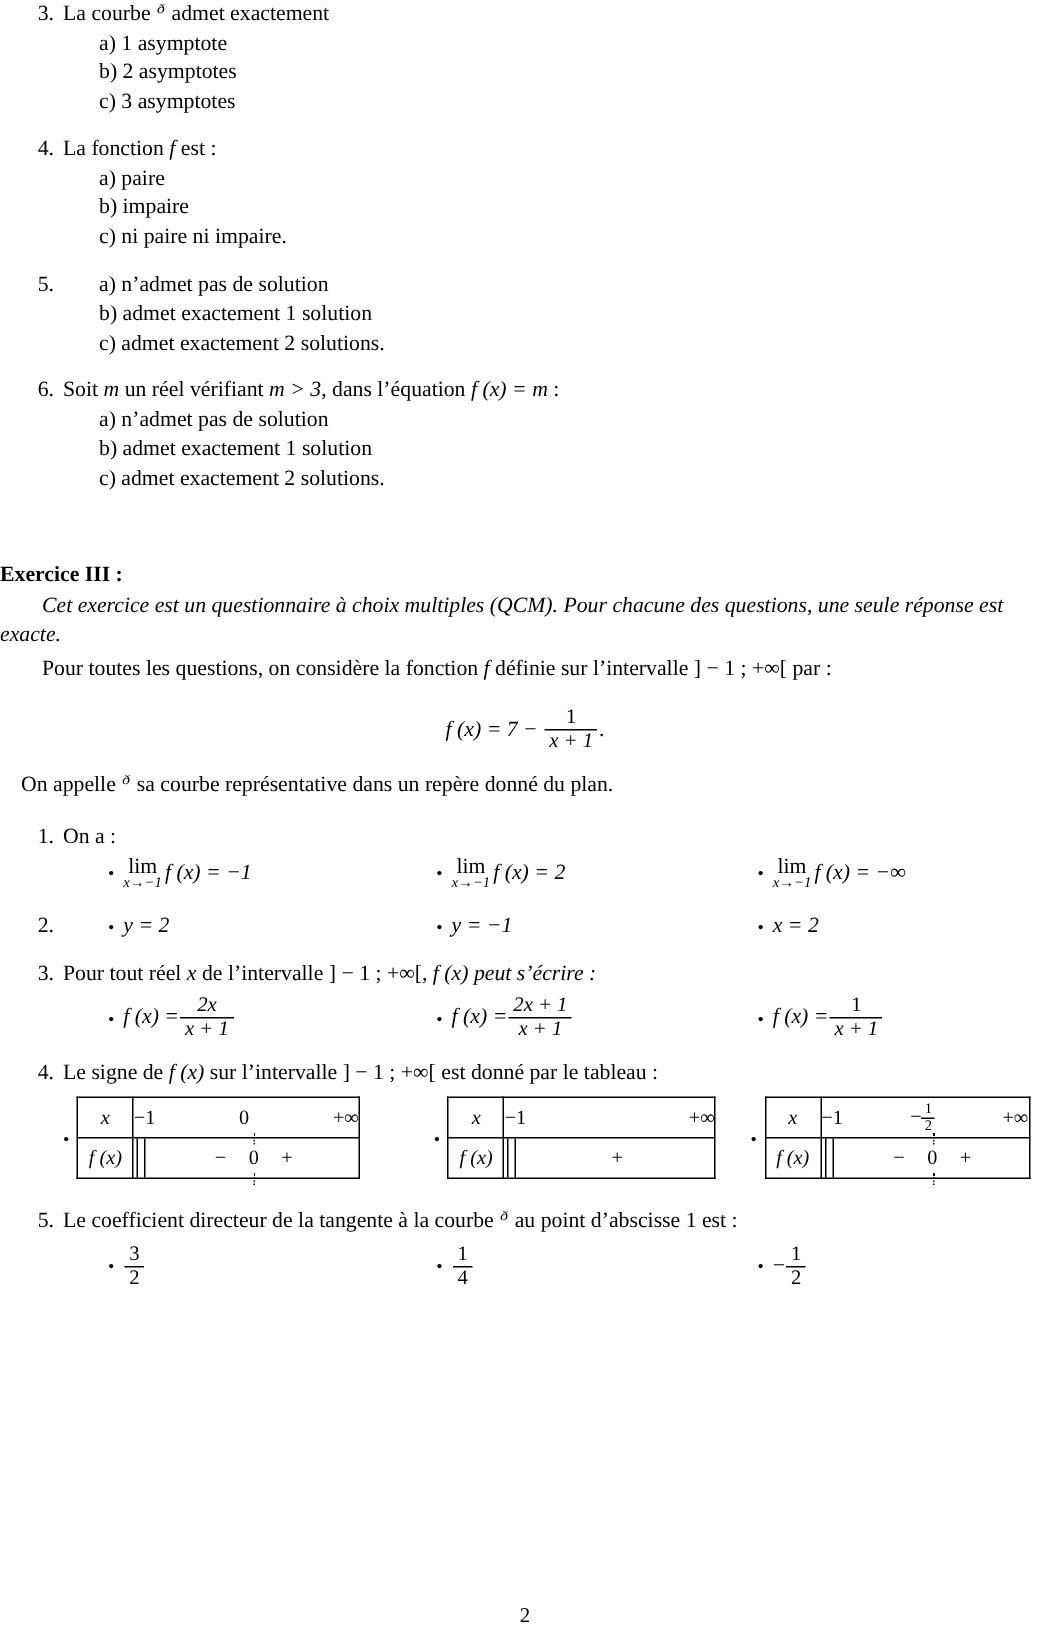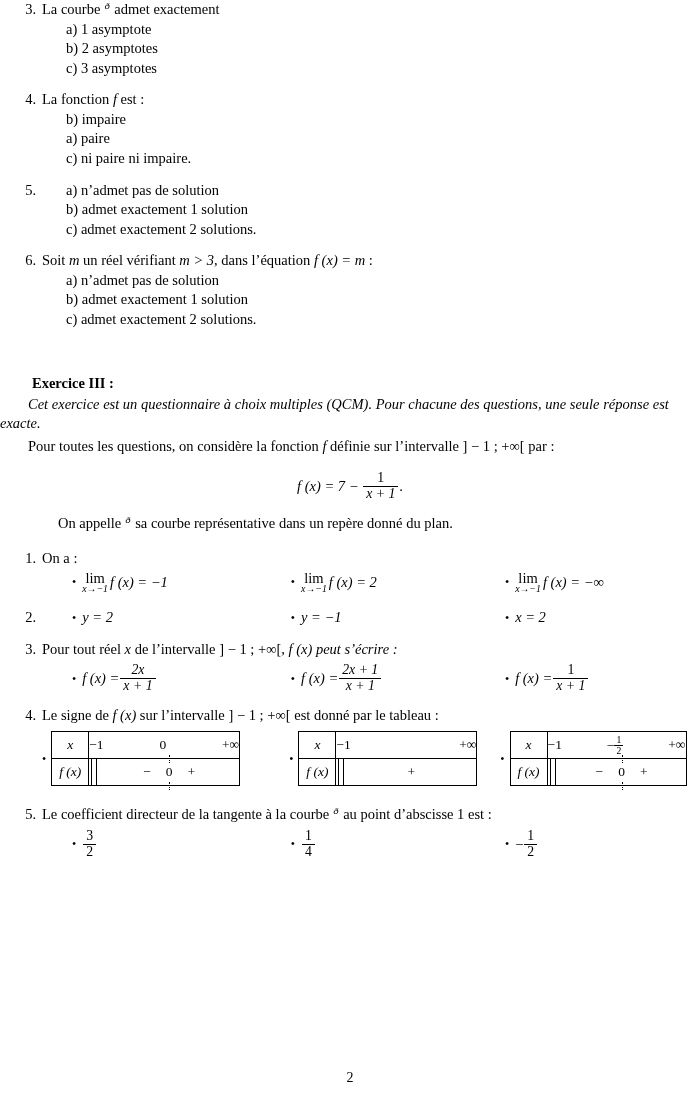--- a/index.html
+++ b/index.html
@@ -114,41 +114,39 @@
     flex: 0 0 auto;
   }
   .c1 { width: 260px; padding-left: 30px; }
   .c2 { width: 225px; }
   .c3 { width: 205px; }
 
   
   .ex-title {
     font-weight: bold;
     margin: 0 0 1px 0;
-    padding-left: 32px;
   }
   .ex-note {
     font-style: italic;
     margin: 0;
     text-indent: 28px;
     line-height: 1.32;
     font-family: Liberation Serif, serif;
   }
   .ex-intro {
     margin: 4px 0 0 0;
     text-indent: 28px;
   }
   .display-eq {
     text-align: center;
     margin: 14px 0 12px 0;
   }
   .ex-curve {
     margin: 0 0 0 0;
     text-indent: 14px;
-    padding-left: 44px;
   }
 
   
   .tables-row {
     display: flex;
     margin-top: 6px;
   }
   .tbl-wrap {
     display: flex;
     align-items: center;
@@ -277,22 +275,22 @@
         <li>c) 3 asymptotes</li>
       </ul>
     </div>
 
     <div class="gap-sm"></div>
 
     <div class="qitem">
       <span class="qnum">4.</span>
       <span class="qbody"><span>La fonction </span><span class="it">f</span><span> est :</span></span>
       <ul class="sub-opts">
+        <li>a) paire</li>
         <li>b) impaire</li>
-        <li>a) paire</li>
         <li>c) ni paire ni impaire.</li>
       </ul>
     </div>
 
     <div class="gap-sm"></div>
 
     <div class="qitem">
       <span class="qnum">5.</span>
       <ul class="sub-opts">
         <li>a) n’admet pas de solution</li>

